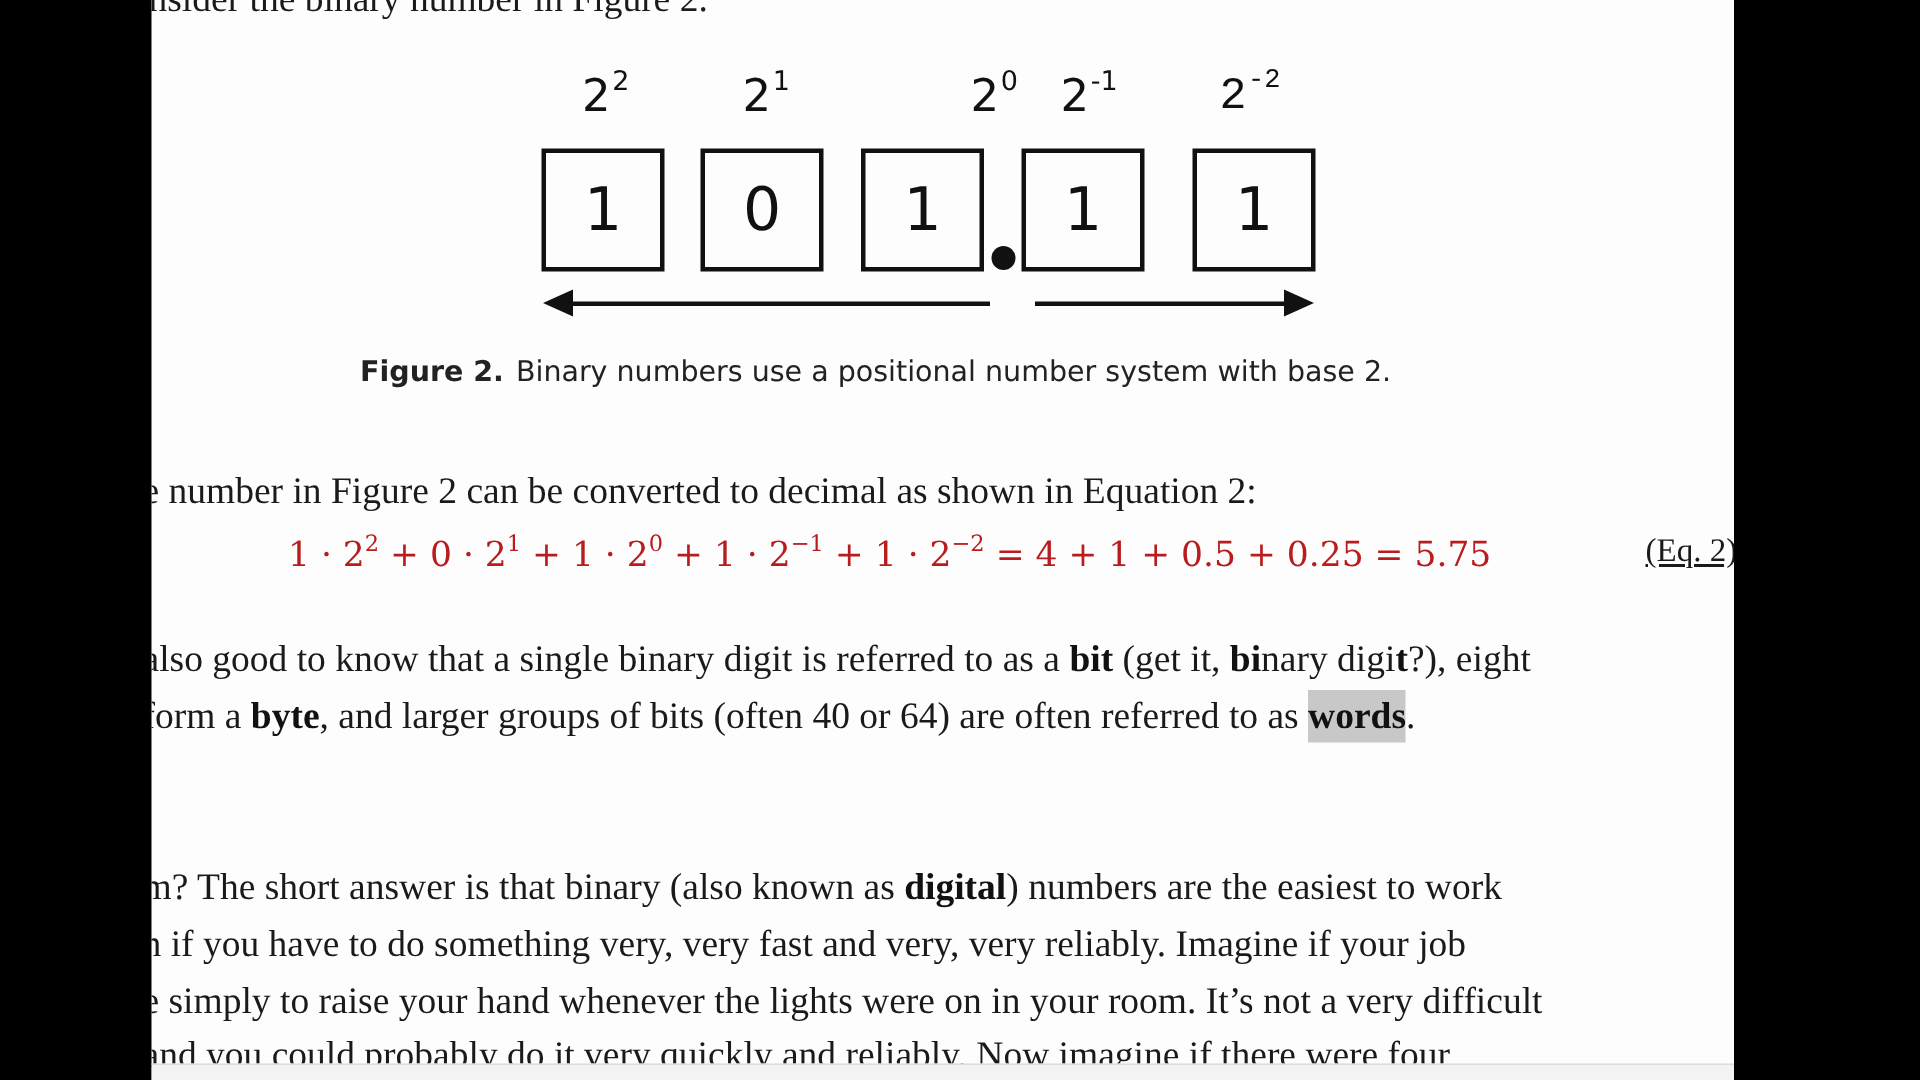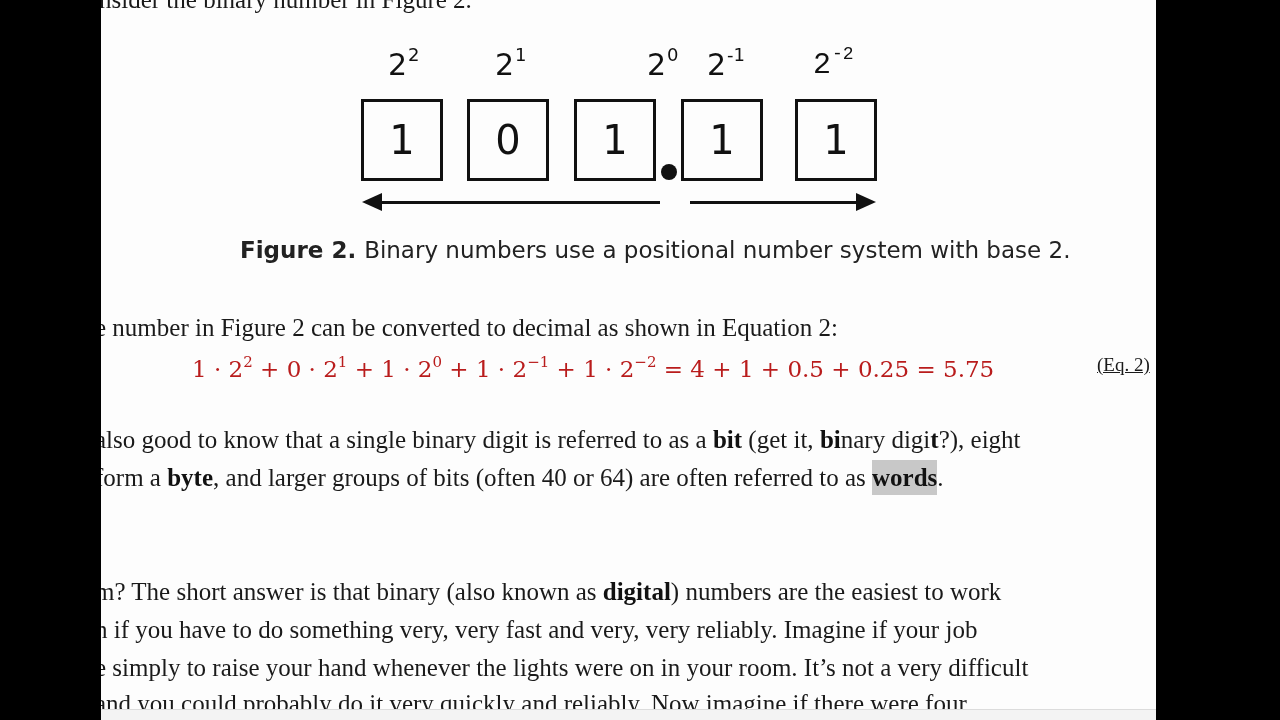--- a/index.html
+++ b/index.html
@@ -22,26 +22,26 @@
   .power sup { font-size: 18px; vertical-align: 14px; margin-left: 1px; }
   .box {
     position: absolute; width: 76px; height: 76px; border: 3px solid #111;
     background: #fdfdfd; display: flex; align-items: center; justify-content: center;
     font-family: "DejaVu Sans", sans-serif; font-size: 40px; color: #111;
   }
   .dot { position: absolute; width: 16px; height: 16px; border-radius: 50%; background: #111; }
   .arrow-line { position: absolute; height: 3px; background: #111; }
   .arrow-head-left { position: absolute; width: 0; height: 0; border-top: 9px solid transparent; border-bottom: 9px solid transparent; border-right: 20px solid #111; }
   .arrow-head-right { position: absolute; width: 0; height: 0; border-top: 9px solid transparent; border-bottom: 9px solid transparent; border-left: 20px solid #111; }
-  .caption { font-family: "DejaVu Sans", sans-serif; font-size: 23px; color: #222; }
+  .caption { font-family: "DejaVu Sans", sans-serif; font-size: 19px; color: #222; }
   .caption .lbl { font-weight: bold; margin-right: 8px; }
 
   .eq { font-family: "DejaVu Serif", serif; font-size: 23px; color: #b91c1c; }
   .eq sup { font-size: 15px; vertical-align: 10px; }
-  .eqnum { font-family: "Liberation Serif", serif; font-size: 19px; color: #1a1a1a; text-decoration: underline; }
+  .eqnum { font-family: "Liberation Serif", serif; font-size: 22px; color: #1a1a1a; text-decoration: underline; }
 
   .cursor { font-family: "DejaVu Sans Mono", monospace; font-size: 20px; color: #333; }
   .bottom-bar { position: absolute; left: 0; top: 709px; width: 1077px; height: 11px; background: #f3f3f3; border-top: 1px solid #dcdcdc; }
 </style>
 </head>
 <body>
 
 <div class="page">
 
   <div class="abs serif" style="left:-2px; top:-14px;">nsider the binary number in Figure 2.</div>

